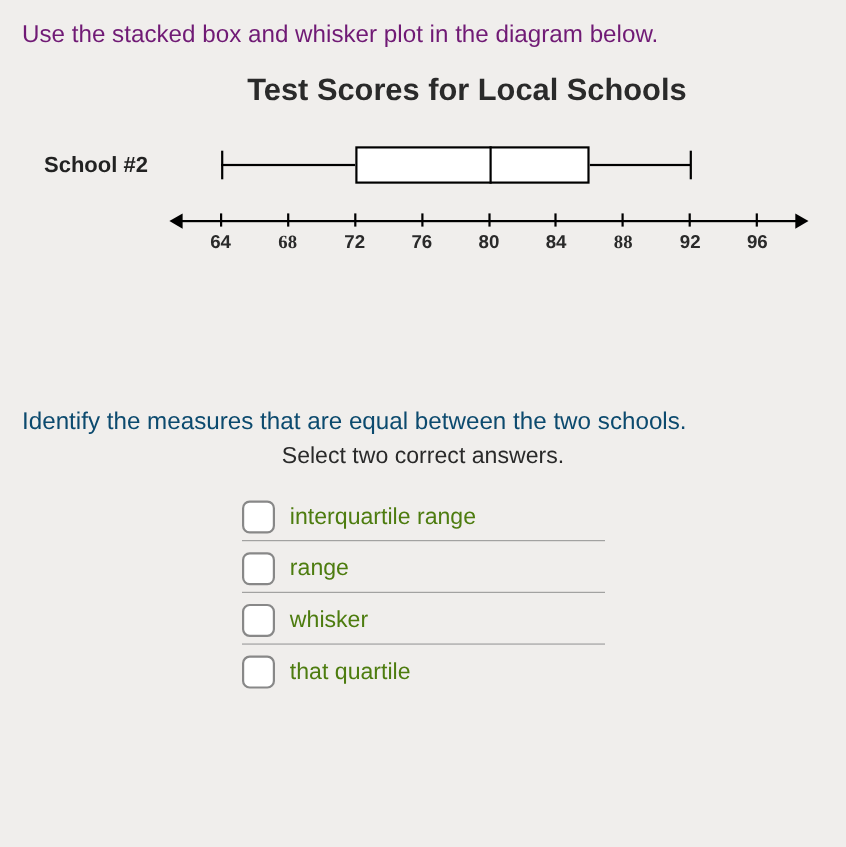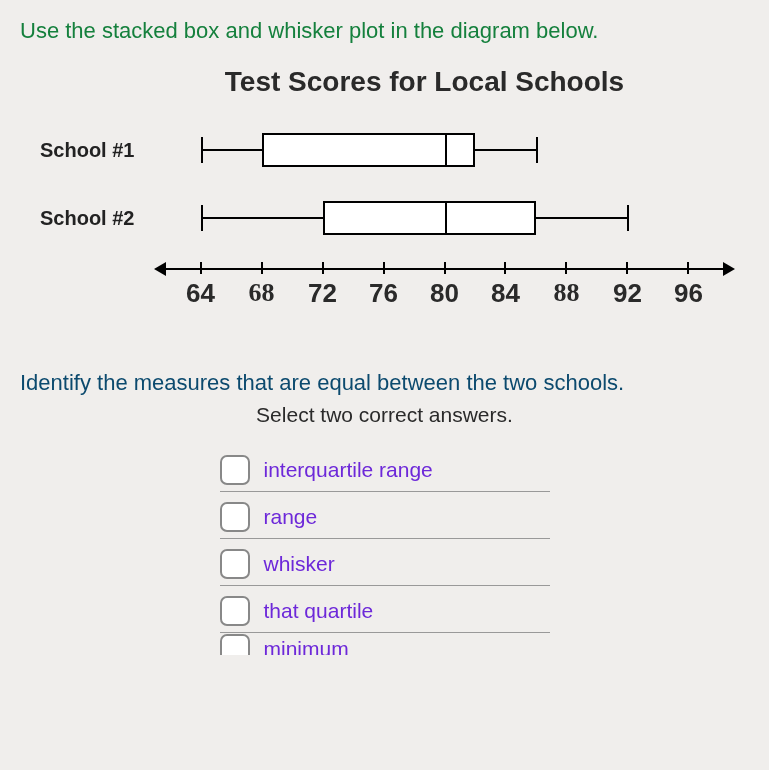--- a/index.html
+++ b/index.html
@@ -7,21 +7,21 @@
       font-family: Arial, Helvetica, sans-serif;
       background: #f0eeec;
       width: 769px;
       height: 770px;
       padding: 18px 20px;
       color: #2a2a2a;
       overflow: hidden;
     }
     .instruction {
       font-size: 22px;
-      color: #15803d;
+      color: #701a75;
       margin-bottom: 22px;
     }
     .chart-title {
       font-size: 28px;
       font-weight: bold;
       text-align: center;
       margin-bottom: 22px;
       margin-left: 80px;
     }
     .chart-area {
@@ -110,21 +110,21 @@
       position: absolute;
       top: 6px;
       width: 2px;
       height: 12px;
       background: #000;
       transform: translateX(-50%);
     }
     .tick-label {
       position: absolute;
       top: 22px;
-      font-size: 26px;
+      font-size: 17px;
       font-weight: bold;
       transform: translateX(-50%);
     }
     .question {
       font-size: 22px;
       color: #0c4a6e;
       margin-top: 26px;
       line-height: 1.5;
     }
     .sub-instruction {
@@ -151,45 +151,33 @@
     .checkbox {
       width: 30px;
       height: 30px;
       border: 2px solid #888;
       border-radius: 7px;
       background: #fff;
       flex-shrink: 0;
     }
     .option-label {
       font-size: 21px;
-      color: #6d28d9;
+      color: #4d7c0f;
     }
     .cutoff { overflow: hidden; height: 22px; }
   </style>
 </head>
 <body>
 
 <div class="instruction">Use the stacked box and whisker plot in the diagram below.</div>
 
 <div class="chart-title">Test Scores for Local Schools</div>
 
 <div class="chart-area">
 
-  <div class="row">
-    <div class="row-label">School #1</div>
-    <div class="plot-region">
-
-      <div class="whisker-line" style="left:5.56%; width:11.11%;"></div>
-      <div class="whisker-line" style="left:55.56%; width:11.11%;"></div>
-      <div class="cap" style="left:5.56%;"></div>
-      <div class="cap" style="left:66.67%;"></div>
-      <div class="box" style="left:16.67%; width:38.89%;"></div>
-      <div class="median" style="left:50%;"></div>
-    </div>
-  </div>
 
   <div class="row">
     <div class="row-label">School #2</div>
     <div class="plot-region">
 
       <div class="whisker-line" style="left:5.56%; width:22.22%;"></div>
       <div class="whisker-line" style="left:66.67%; width:16.67%;"></div>
       <div class="cap" style="left:5.56%;"></div>
       <div class="cap" style="left:83.33%;"></div>
       <div class="box" style="left:27.78%; width:38.89%;"></div>
@@ -239,17 +227,13 @@
     <div class="option-label">range</div>
   </div>
   <div class="option">
     <div class="checkbox"></div>
     <div class="option-label">whisker</div>
   </div>
   <div class="option">
     <div class="checkbox"></div>
     <div class="option-label">that quartile</div>
   </div>
-  <div class="option cutoff">
-    <div class="checkbox"></div>
-    <div class="option-label">minimum</div>
-  </div>
 </div>
 
 </body></html>

